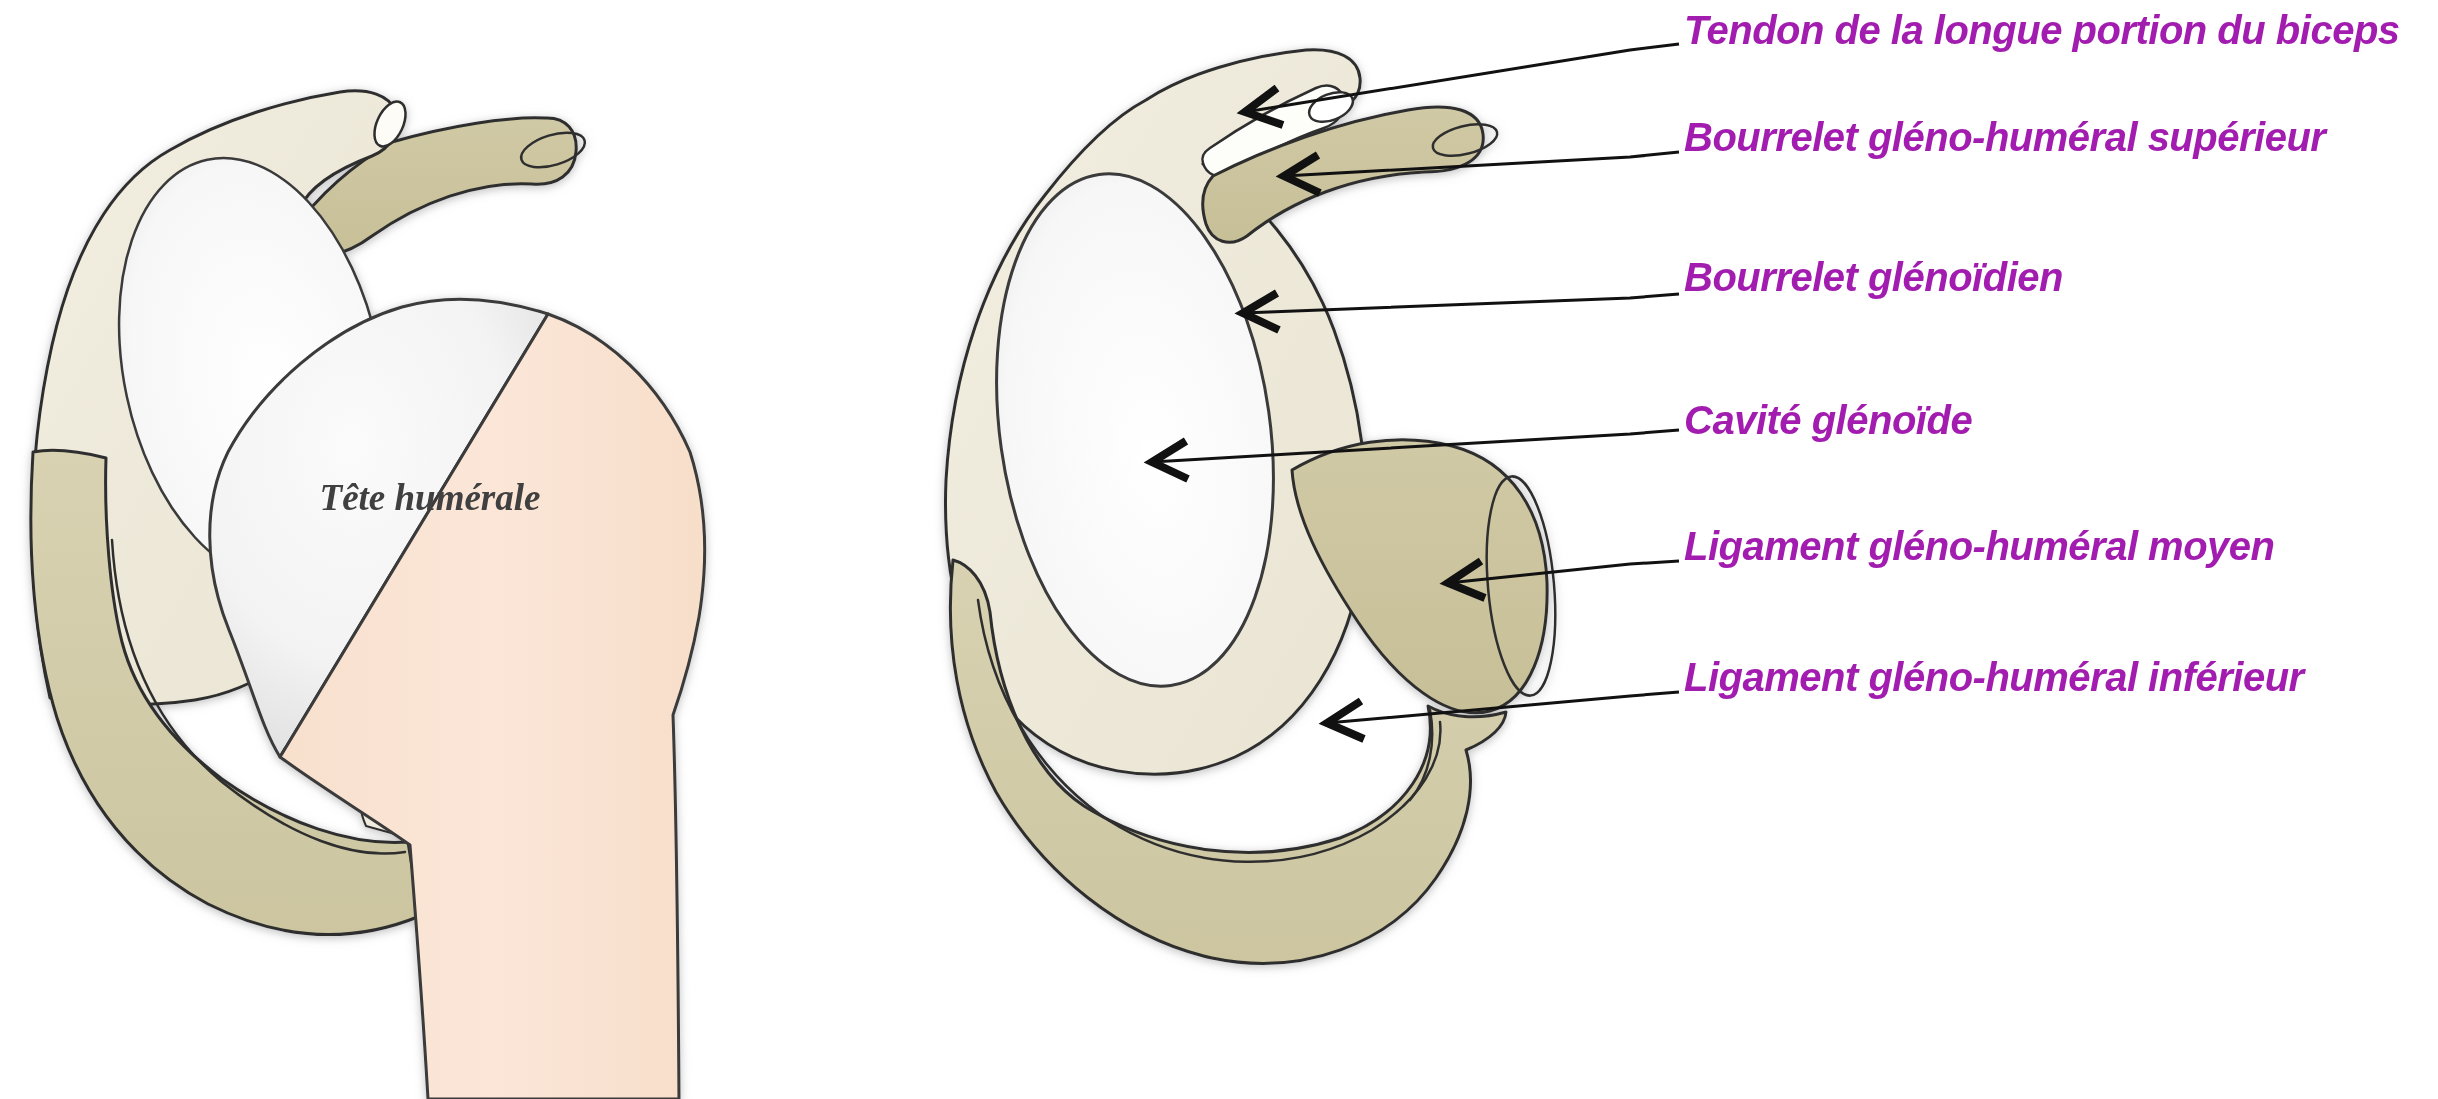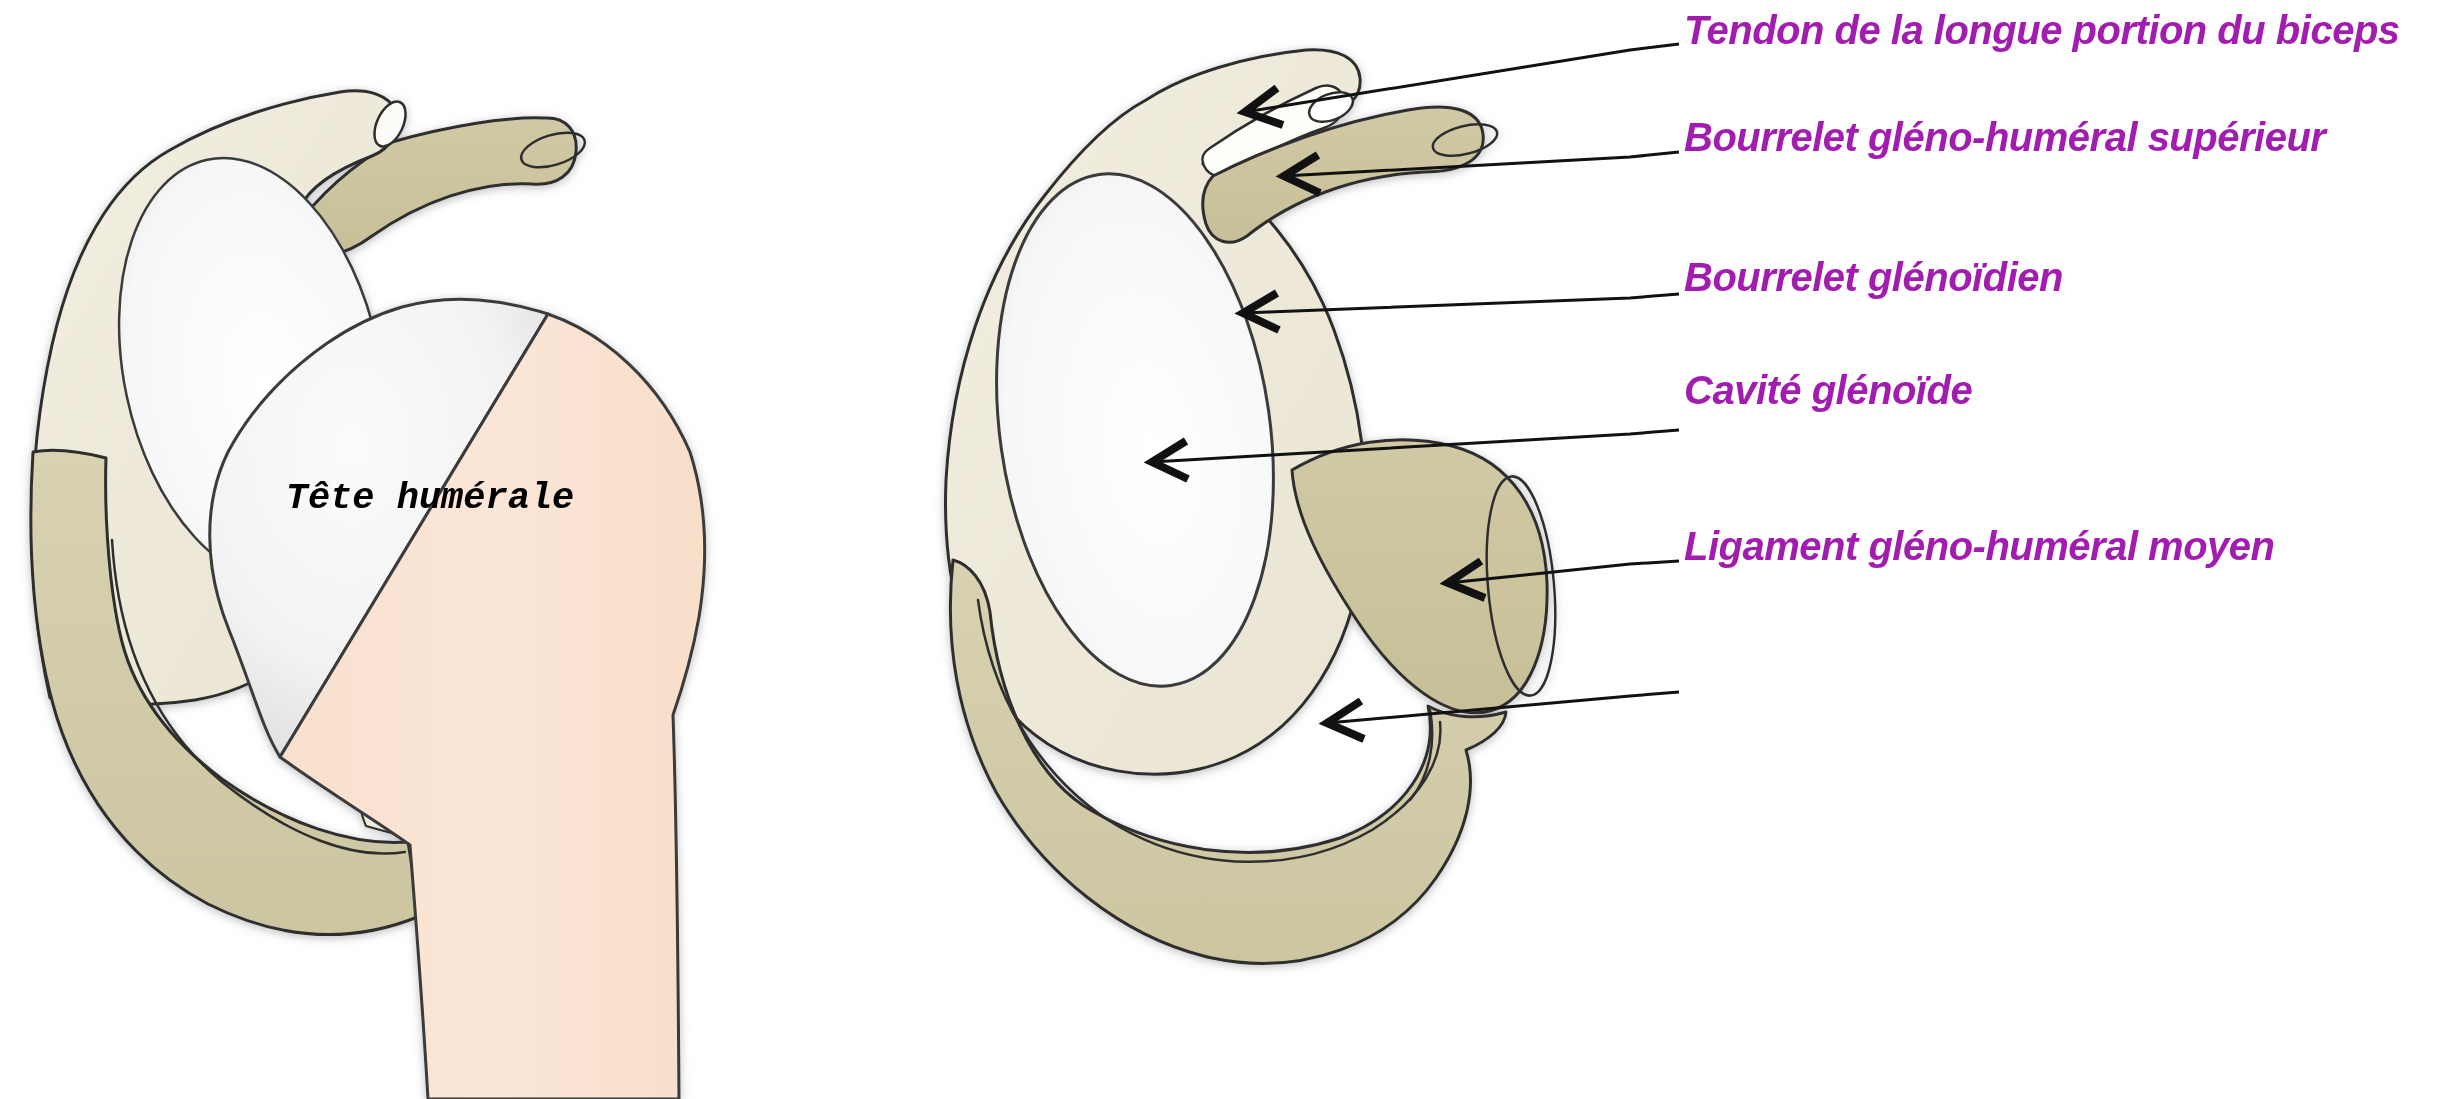--- a/index.html
+++ b/index.html
@@ -18,22 +18,22 @@
     font-size:40px;line-height:52px;
     letter-spacing:-0.5px;
     color:#a21caf;white-space:nowrap;
   }
   .lbl-list{left:1684px;}
   .bone-lbl{
     position:absolute;left:430px;top:498px;
     transform:translate(-50%,-50%);
     font-size:37px;line-height:40px;
     font-weight:bold;font-style:italic;
-    color:#000000;white-space:nowrap;
-    font-family:Liberation Mono, monospace;
+    color:#404040;white-space:nowrap;
+    font-family:Liberation Serif, serif;
   }
 </style>
 </head>
 <body>
 
 <div class="stage">
 
   <svg class="art" width="2438" height="1099" viewBox="0 0 2438 1099">
     <defs>
       <radialGradient id="ballGrad" cx="42%" cy="32%" r="78%">
@@ -197,16 +197,17 @@
       <polyline points="1679,692 1630,696 1327,723" stroke-width="3"></polyline>
       <polyline points="1361,701 1327,723 1364,739" stroke-width="8"></polyline>
     </g>
   </svg>
 
   <div class="bone-lbl">Tête humérale</div>
 
   <div class="lbl lbl-list" style="top:4px;">Tendon de la longue portion du biceps</div>
   <div class="lbl lbl-list" style="top:111px;">Bourrelet gléno-huméral supérieur</div>
   <div class="lbl lbl-list" style="top:251px;text-align:center;">Bourrelet glénoïdien</div>
-  <div class="lbl lbl-list" style="top:364px;">Cavité glénoïde</div>
+  <div class="lbl lbl-list" style="top:394px;">Cavité glénoïde</div>
   <div class="lbl lbl-list" style="top:520px;">Ligament gléno-huméral moyen</div>
+  <div class="lbl lbl-list" style="top:651px;">Ligament gléno-huméral inférieur</div>
 
 </div>
 
 </body></html>

